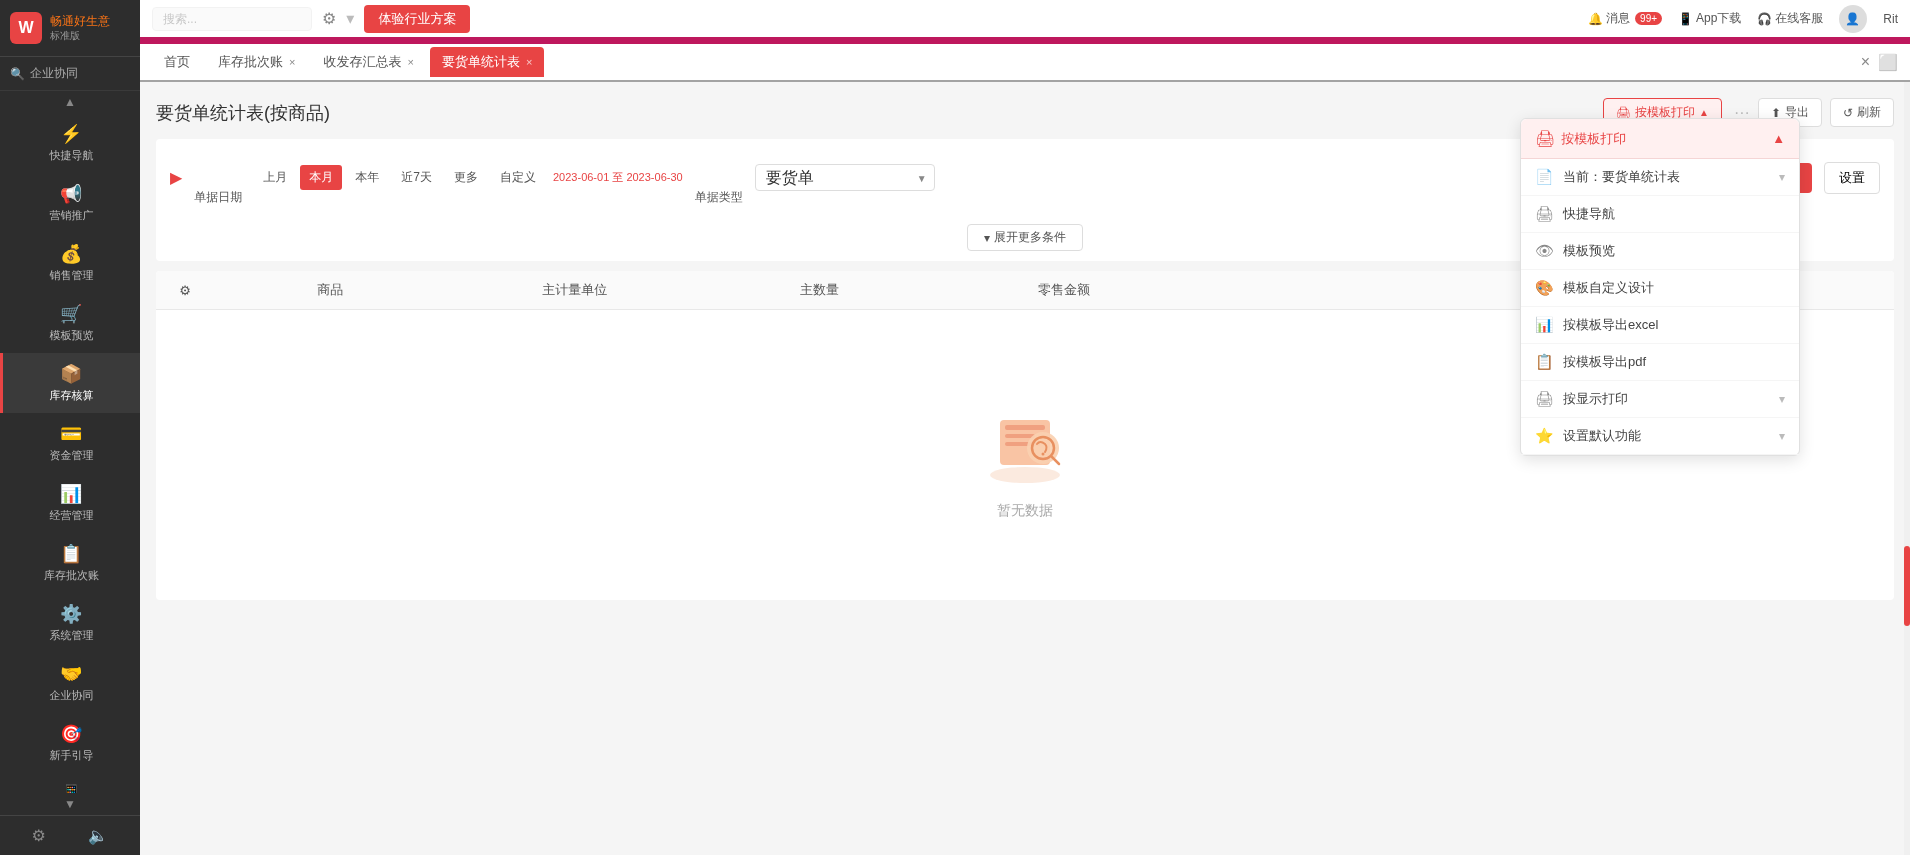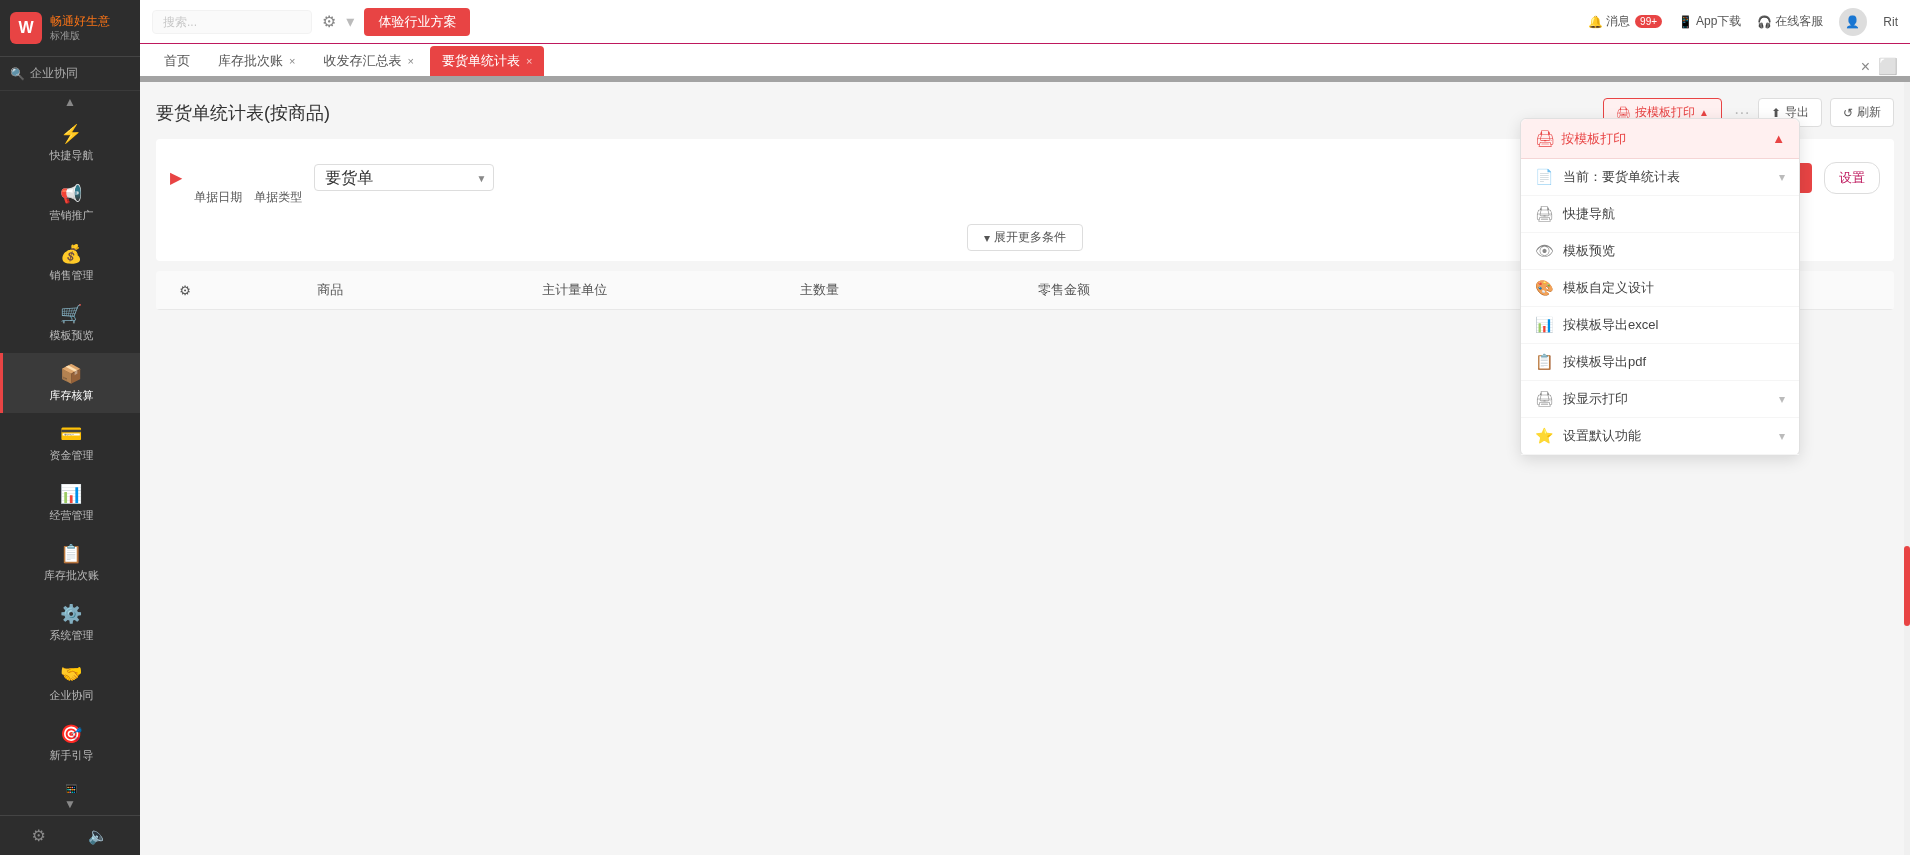--- a/index.html
+++ b/index.html
@@ -92,21 +92,21 @@
       overflow: hidden;
     }
 
     
     .topbar {
       background: #fff;
       height: 44px;
       display: flex;
       align-items: center;
       padding: 0 12px;
-      border-bottom: 1px solid #be185d;
+      border-bottom: 7px solid #be185d;
       gap: 10px;
     }
     .topbar-search {
       background: #f5f5f5;
       border: 1px solid #e0e0e0;
       border-radius: 4px;
       padding: 4px 10px;
       font-size: 12px;
       color: #999;
       width: 160px;
@@ -132,23 +132,23 @@
       margin-left: 2px;
     }
     .topbar-action-item { display: flex; align-items: center; gap: 3px; cursor: pointer; }
     .topbar-avatar { width: 28px; height: 28px; border-radius: 50%; background: #ddd; display: flex; align-items: center; justify-content: center; color: #888; font-size: 12px; }
     .topbar-username { color: #555; font-size: 12px; }
 
     
     .tabs-bar {
       background: #fff;
       display: flex;
-      align-items: flex-end;
+      align-items: center;
       padding: 0 12px;
-      border-bottom: 6px solid #a3a3a3;
+      border-bottom: 2px solid #a3a3a3;
       height: 38px;
       gap: 4px;
     }
     .tab {
       display: flex;
       align-items: center;
       padding: 6px 12px;
       font-size: 13px;
       cursor: pointer;
       color: #555;
@@ -284,23 +284,23 @@
       background: #e84444;
       color: white;
       border: none;
       border-radius: 4px;
       padding: 6px 20px;
       font-size: 13px;
       cursor: pointer;
     }
     .settings-btn {
       background: white;
-      color: #be185d;
+      color: #000000;
       border: 1px solid #ddd;
-      border-radius: 12px;
+      border-radius: 4px;
       padding: 6px 14px;
       font-size: 13px;
       cursor: pointer;
     }
 
     
     .data-table {
       background: white;
       border-radius: 4px;
       overflow: hidden;
@@ -558,20 +558,29 @@
       </div>
     </div>
 
     <div class="filter-bar">
 
       <div style="display:flex;align-items:center;gap:4px;">
         <span style="color:#e84444;font-size:16px;">▶</span>
       </div>
 
       <span class="filter-label">单据日期</span>
+      <div class="filter-date-group">
+        <span class="filter-date-btn">上月</span>
+        <span class="filter-date-btn active">本月</span>
+        <span class="filter-date-btn">本年</span>
+        <span class="filter-date-btn">近7天</span>
+        <span class="filter-date-btn">更多</span>
+        <span class="filter-date-btn">自定义</span>
+        <span class="filter-date-range">2023-06-01 至 2023-06-30</span>
+      </div>
 
       <span class="filter-label">单据类型</span>
       <div class="filter-select-wrapper">
         <select class="filter-select-box">
           <option>要货单</option>
         </select>
       </div>
 
       <span style="flex:1;"></span>
       <span style="color:#999;margin-right:4px;font-size:13px;">···</span>
@@ -590,20 +599,36 @@
       <div class="table-header">
         <div class="table-col table-col-gear">
           <span>⚙</span>
         </div>
         <div class="table-col">商品</div>
         <div class="table-col">主计量单位</div>
         <div class="table-col">主数量</div>
         <div class="table-col">零售金额</div>
         <div style="flex:3;"></div>
       </div>
+      <div class="table-empty">
+
+        <svg class="table-empty-img" viewBox="0 0 100 100" xmlns="http://www.w3.org/2000/svg">
+          <ellipse cx="50" cy="85" rx="35" ry="8" fill="#f8d5c0" opacity="0.5"></ellipse>
+          <rect x="25" y="30" width="50" height="45" rx="4" fill="#f9c4a4"></rect>
+          <rect x="30" y="35" width="40" height="5" rx="2" fill="#f0a080"></rect>
+          <rect x="30" y="44" width="30" height="4" rx="2" fill="#f0a080"></rect>
+          <rect x="30" y="52" width="35" height="4" rx="2" fill="#f0a080"></rect>
+          <circle cx="68" cy="58" r="16" fill="#fad0b0" opacity="0.9"></circle>
+          <circle cx="68" cy="58" r="11" fill="none" stroke="#e89060" stroke-width="2.5"></circle>
+          <line x1="77" y1="67" x2="84" y2="74" stroke="#e89060" stroke-width="2.5" stroke-linecap="round"></line>
+          <path d="M62 54 Q65 50 70 54 Q73 57 70 62" stroke="#e89060" stroke-width="2" fill="none" stroke-linecap="round"></path>
+          <circle cx="68" cy="64" r="1.5" fill="#e89060"></circle>
+        </svg>
+        <span class="table-empty-text">暂无数据</span>
+      </div>
     </div>
 
     <div class="dropdown-menu">
       <div class="dropdown-header">
         <div class="dropdown-header-left">
           <span class="dropdown-header-icon">🖨</span>
           <span>按模板打印</span>
         </div>
         <span class="dropdown-header-arrow">▲</span>
       </div>

